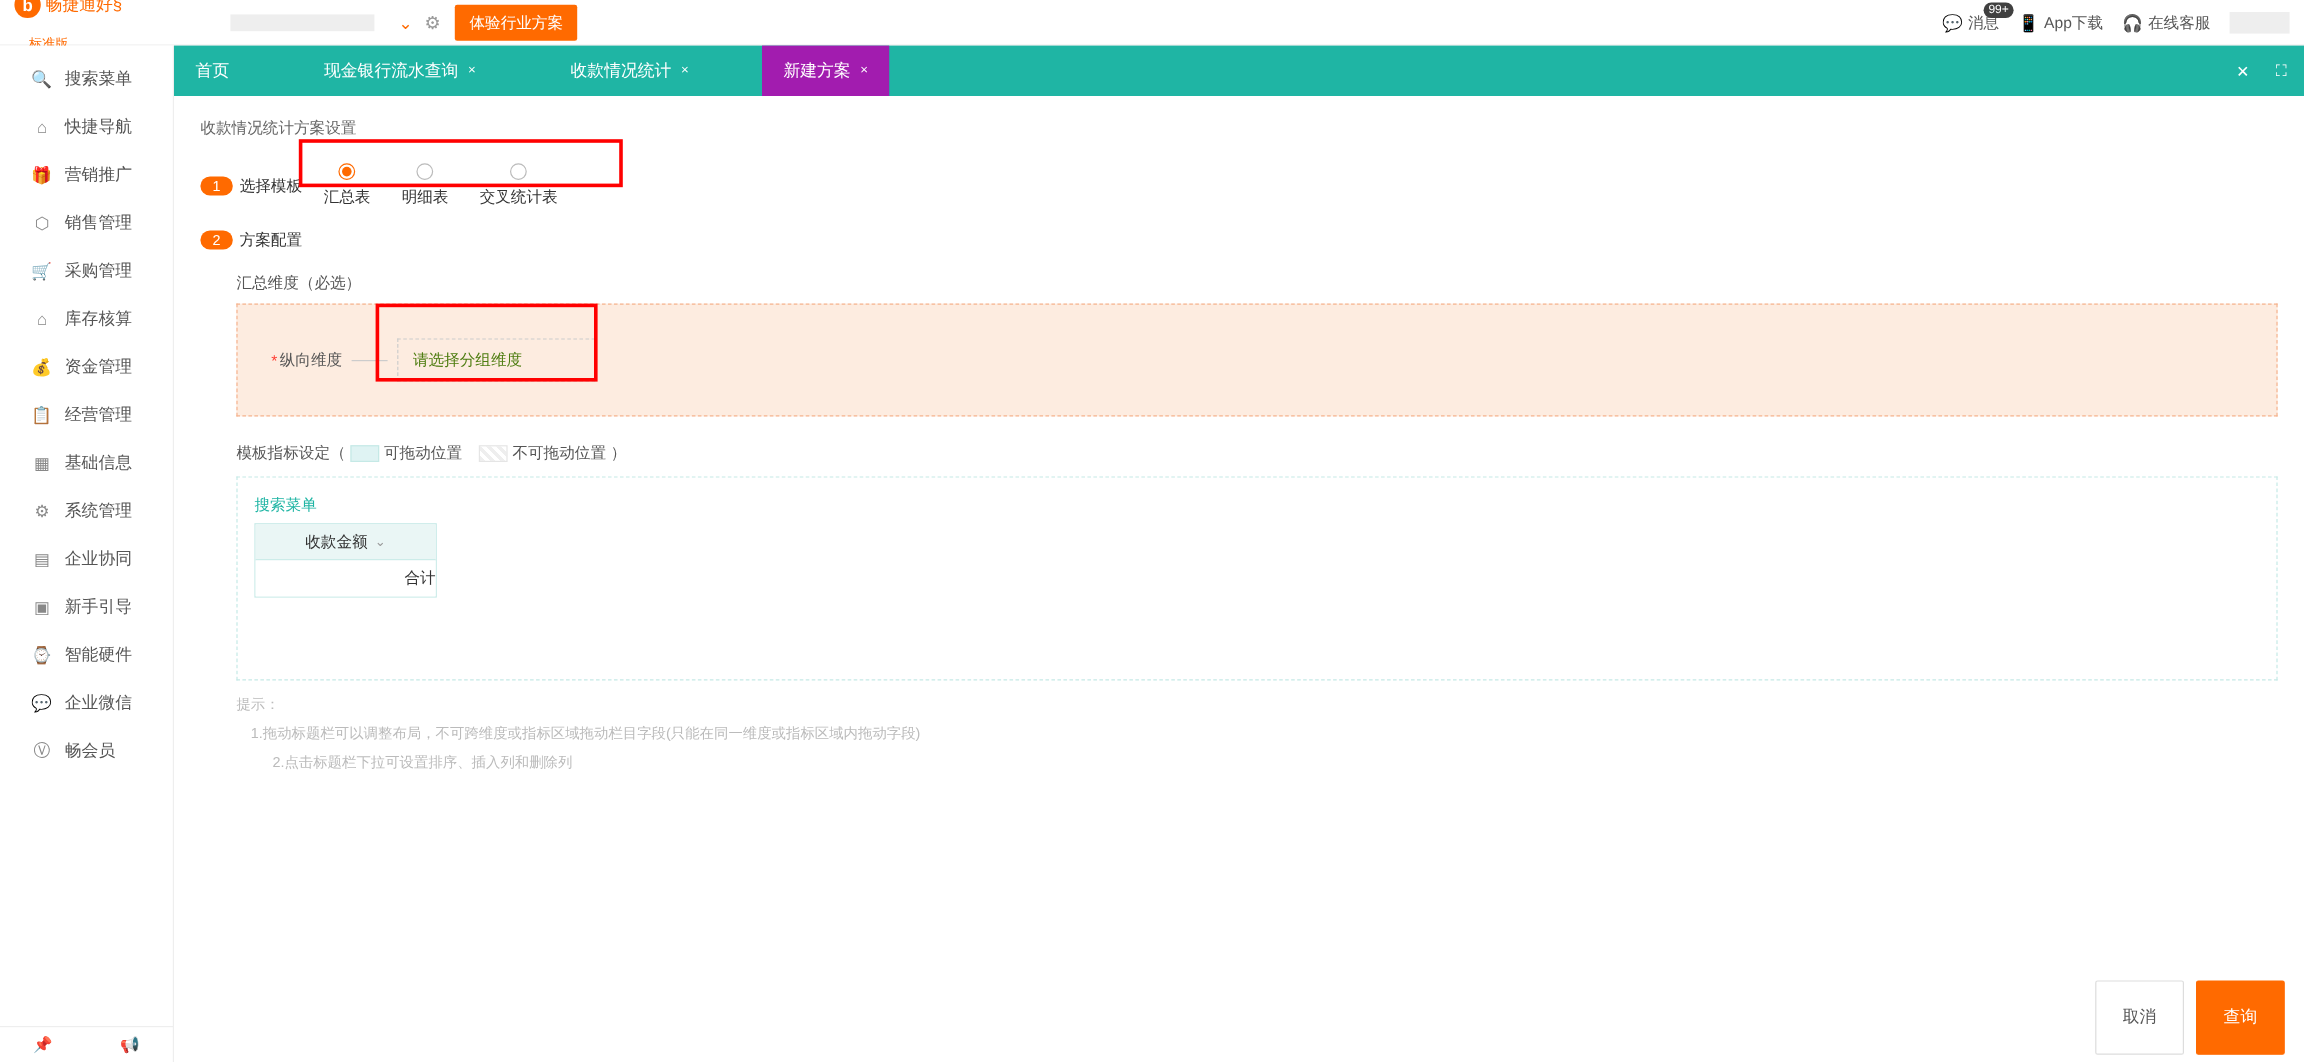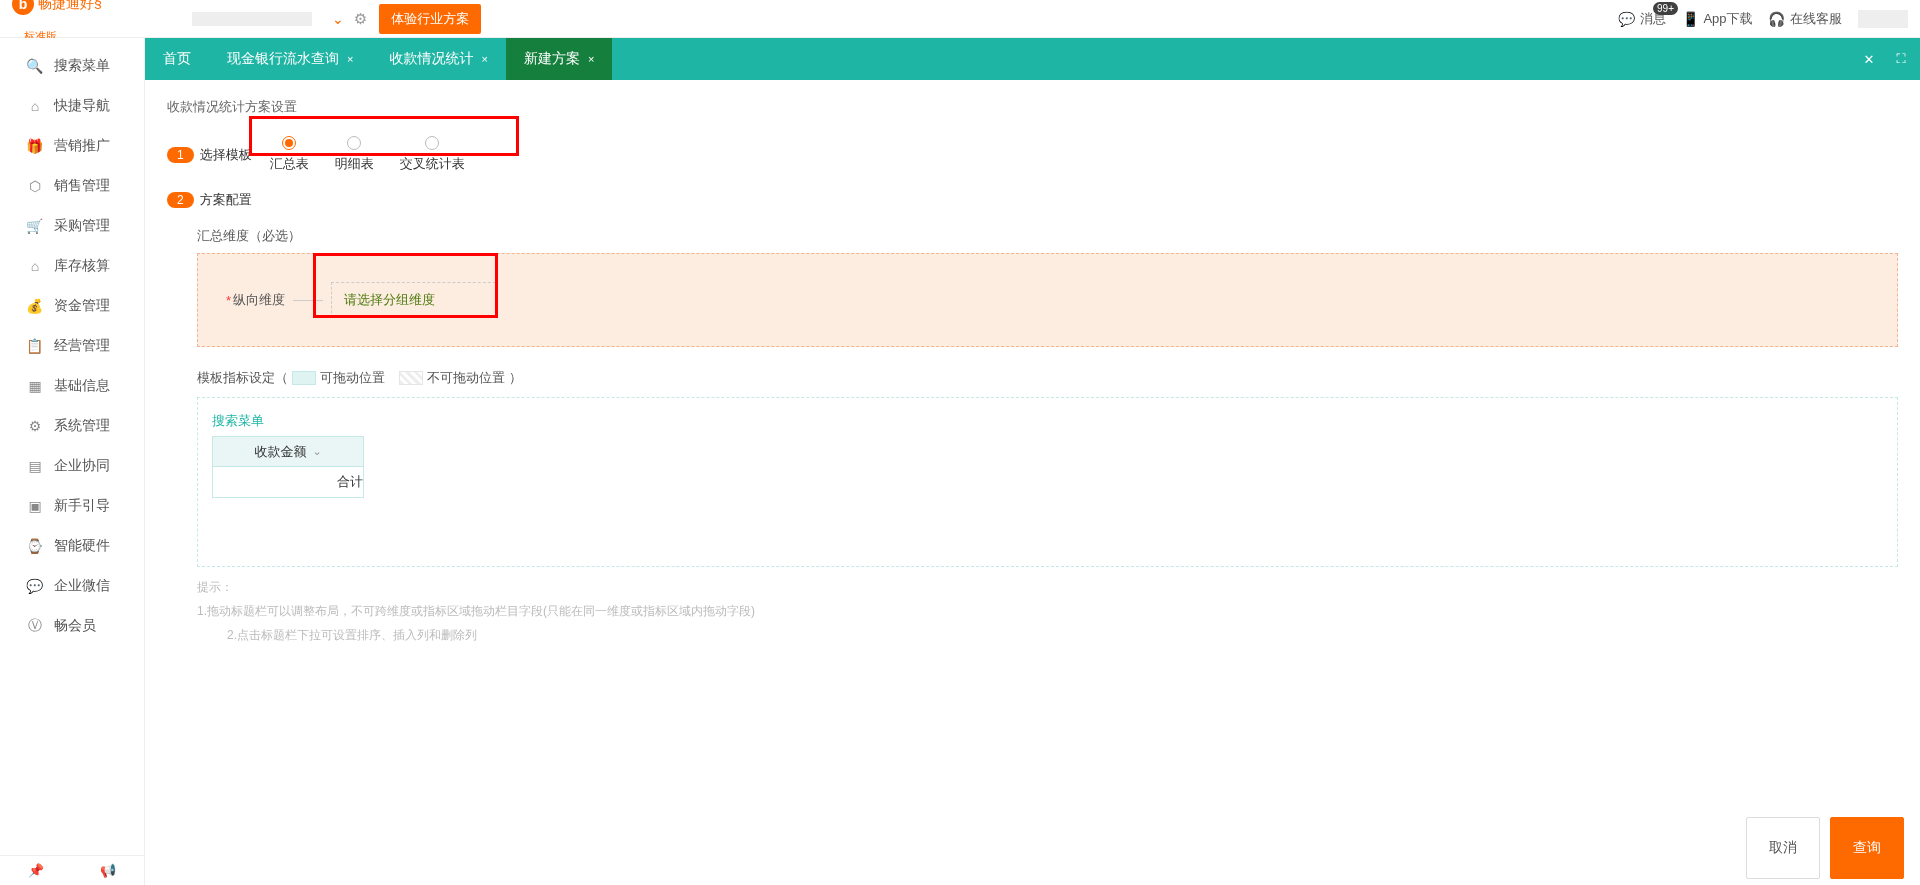--- a/index.html
+++ b/index.html
@@ -33,21 +33,21 @@
 .sb-item { display: flex; align-items: center; height: 40px; padding-left: 26px; color: #555; font-size: 14px; cursor:pointer; gap:10px;}
 .sb-icon { width: 18px; text-align:center; color:#888; }
 .sb-footer { position: absolute; bottom: 0; left:0; width:145px; height: 30px; display:flex; align-items:center; justify-content:space-around; border-top:1px solid #eee; color:#ff6a00; }
 
 
 .main { flex: 1; display: flex; flex-direction: column; background: #eef0f0; position:relative; }
 
 
 .tab-bar { height: 42px; background: #1fb5a4; display: flex; align-items: stretch; color: #fff; position: relative;}
 .tab { padding: 0 18px; display: flex; align-items: center; font-size: 14px; cursor:pointer; gap:6px; }
-.tab.active { background: #15803d; justify-content: center; }
+.tab.active { background: #a21caf; justify-content: center; }
 .tab-close { font-size: 11px; margin-left: 2px; }
 .tab-actions { position:absolute; right: 10px; top:0; height:42px; display:flex; align-items:center; gap: 14px; color:#fff;}
 .ta-btn { width:18px; height:18px; display:flex; align-items:center; justify-content:center; cursor:pointer; }
 
 
 .content { flex:1; background:#fff; margin: 0; padding: 18px 22px 0 22px; overflow:auto; position:relative;}
 .page-title { font-size: 13px; color:#666; margin-bottom: 20px; }
 
 .step-row { display:flex; align-items:center; margin-bottom: 18px; }
 .step-num { background:#ff6a00; color:#fff; border-radius: 10px; padding: 1px 10px; font-size: 12px; margin-right: 6px;}
@@ -79,21 +79,21 @@
 .panel-indicator { border:1px dashed #c5e9e6; padding: 14px; margin-bottom: 8px; min-height: 170px;}
 .indicator-head { color:#1fb5a4; font-size: 13px; margin-bottom: 6px;}
 .indicator-table { display:inline-block; border:1px solid #c5e9e6;}
 .indicator-cell { width:150px; height:30px; display:flex; align-items:center; justify-content:center; font-size:13px; border-bottom:1px solid #c5e9e6; background:#eaf6f5; gap:6px; cursor:pointer;}
 .indicator-cell:last-child { border-bottom:none;justify-content:flex-end;}
 .cell-caret { color:#999; font-size:11px;}
 
 .hints { font-size:12px; color:#bbb; line-height: 2; margin-bottom: 20px;}
 .hint-body { margin-left: 6px; }
 .hint-body div { margin-left: 30px; }
-.hint-body div:first-child { margin-left: 0; }
+.hint-body div:first-child { margin-left: 12px; }
 
 .save-row { display:flex; align-items:center; gap:6px; margin: 20px 0 20px 0; font-size:13px; color:#555;}
 .checkbox { width:14px; height:14px; border:1px solid #bbb; cursor:pointer;}
 
 
 .footer-bar { position:absolute; right:16px; bottom:6px; display:flex; gap:10px;}
 .btn { padding: 21px 22px; font-size: 14px; border-radius: 2px; border:1px solid #ddd; cursor:pointer;}
 .btn-default { background:#fff; color:#555;}
 .btn-primary { background:#ff6a00; color:#fff; border-color:#ff6a00;}
 
@@ -203,21 +203,21 @@
         </div>
       <div class="sb-footer">
         <span>📌</span>
         <span>📢</span>
       </div>
     </div>
 
     <div class="main">
 
       <div class="tab-bar">
-        <div id="tabs" style="display: flex;">
+        <div id="tabs" style="display: flex; gap: 43px;">
             <div class="tab">
               <span>首页</span>
             </div>
             <div class="tab">
               <span>现金银行流水查询</span>
               <span class="tab-close">×</span>
             </div>
             <div class="tab">
               <span>收款情况统计</span>
               <span class="tab-close">×</span>

